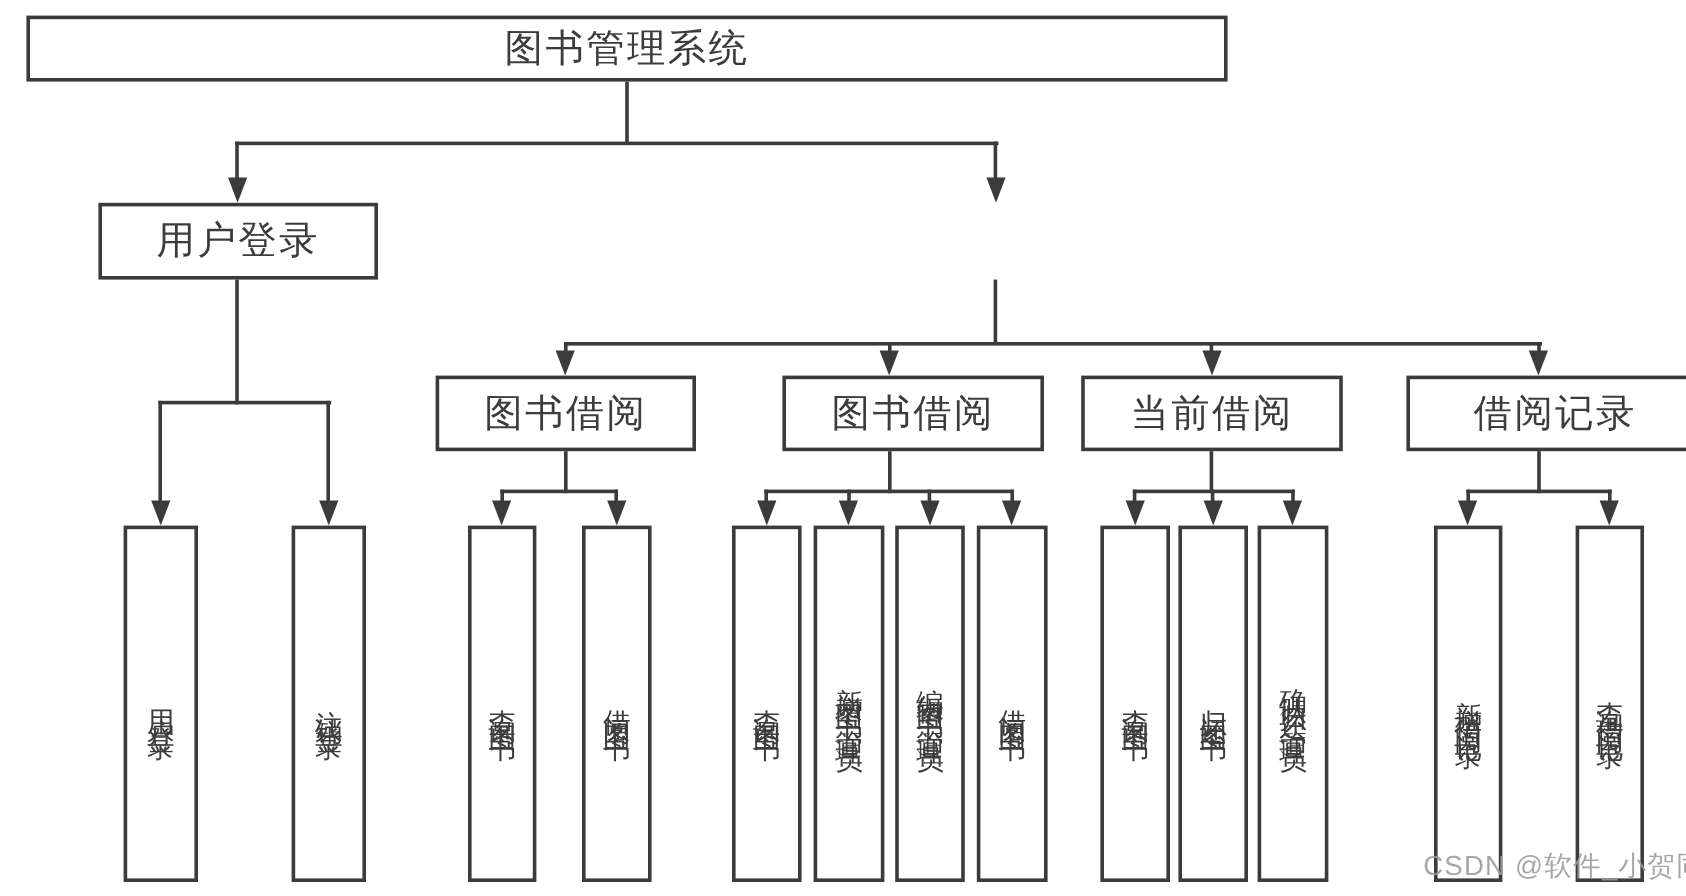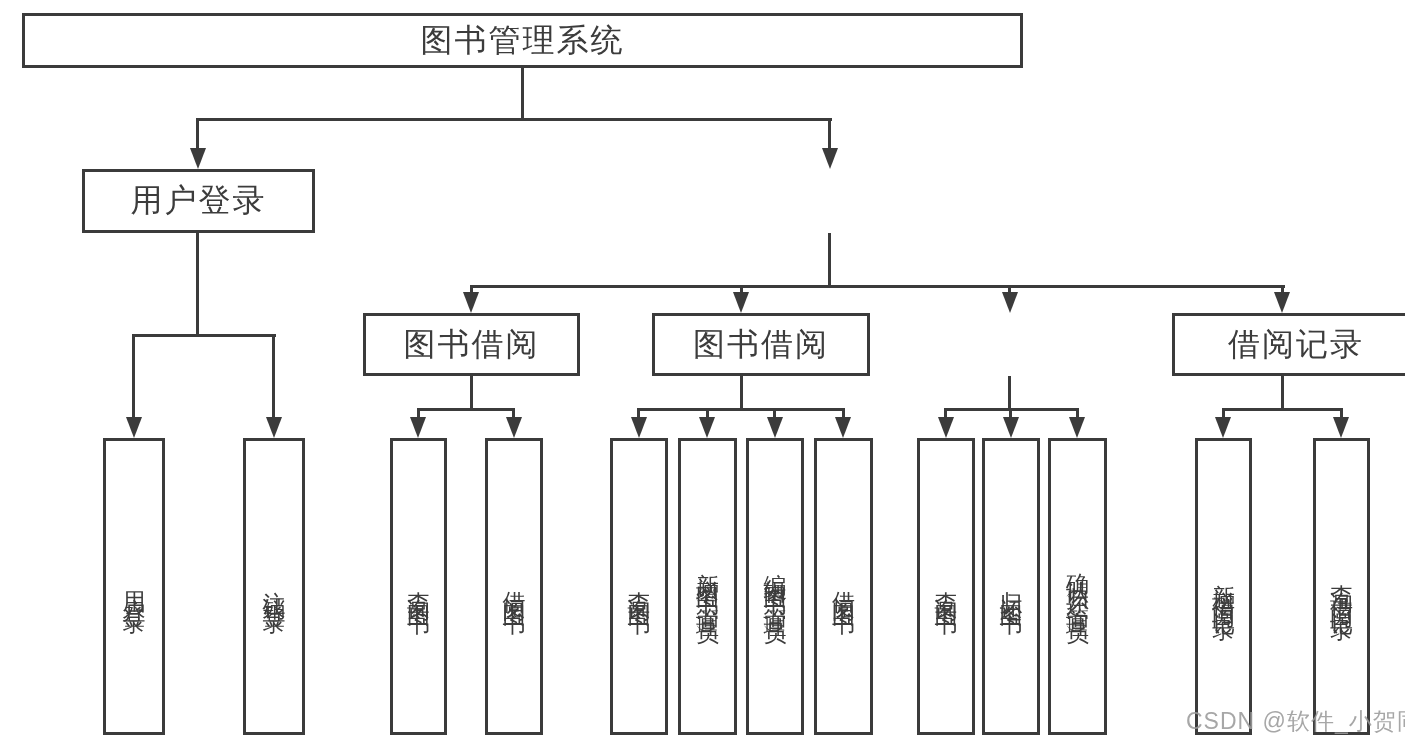--- a/index.html
+++ b/index.html
@@ -36,20 +36,21 @@
 
   <div class="node h" style="left:22px; top:13px; width:1001px; height:55px;">图书管理系统</div>
 
   <div class="node h" style="left:82px; top:169px; width:233px; height:64px;">用户登录</div>
 
 
   <div class="node h" style="left:363px; top:313px; width:217px; height:63px;">图书借阅</div>
 
   <div class="node h" style="left:632px; top:313px; width:218px; height:63px;margin-left:20px;">图书借阅</div>
 
+  <div class="node h" style="left:901px; top:313px; width:218px; height:63px;">当前借阅</div>
 
   <div class="node h" style="left:1172px; top:313px; width:248px; height:63px;">借阅记录</div>
 
   <div class="node v" style="left:103px; top:438px; width:62px; height:297px;">用户登录</div>
 
   <div class="node v" style="left:243px; top:438px; width:62px; height:297px;">注销登录</div>
 
   <div class="node v" style="left:390px; top:438px; width:57px; height:297px;">查询图书</div>
 
   <div class="node v" style="left:485px; top:438px; width:58px; height:297px;">借阅图书</div>

